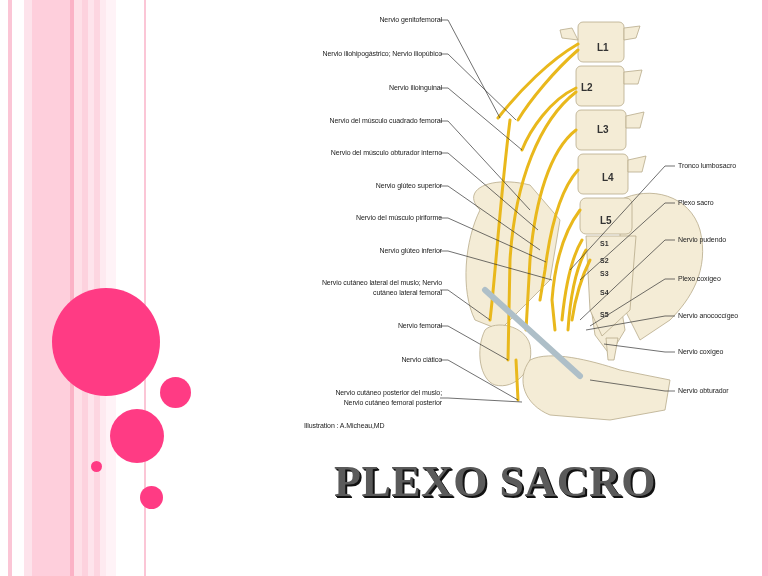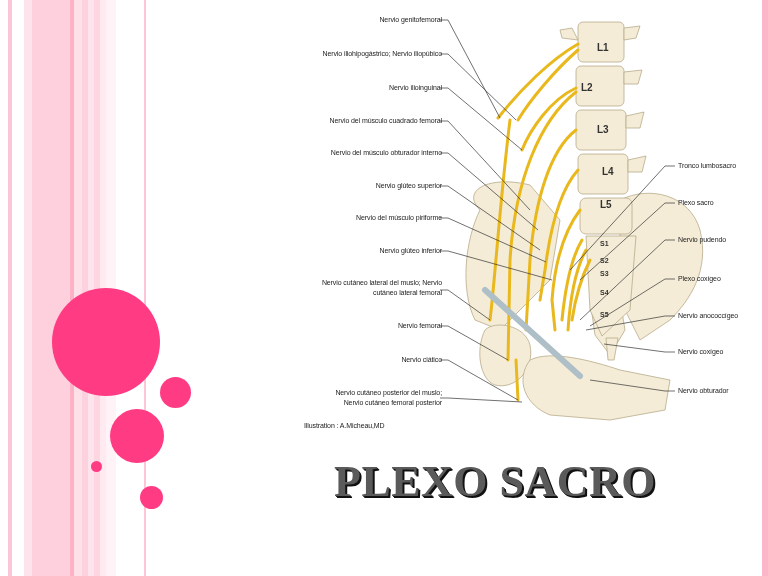--- a/index.html
+++ b/index.html
@@ -129,22 +129,22 @@
   <div class="lbl" style="left:388px;top:199px;">Plexo sacro</div>
   <div class="lbl" style="left:388px;top:236px;">Nervio pudendo</div>
   <div class="lbl" style="left:388px;top:275px;">Plexo coxígeo</div>
   <div class="lbl" style="left:388px;top:312px;">Nervio anococcígeo</div>
   <div class="lbl" style="left:388px;top:348px;">Nervio coxígeo</div>
   <div class="lbl" style="left:388px;top:387px;">Nervio obturador</div>
 
   <div class="vert-lbl" style="left:307px;top:42px;">L1</div>
   <div class="vert-lbl" style="left:291px;top:82px;">L2</div>
   <div class="vert-lbl" style="left:307px;top:124px;">L3</div>
-  <div class="vert-lbl" style="left:312px;top:166px;">L4</div>
-  <div class="vert-lbl" style="left:310px;top:199px;">L5</div>
+  <div class="vert-lbl" style="left:312px;top:172px;">L4</div>
+  <div class="vert-lbl" style="left:310px;top:215px;">L5</div>
   <div class="vert-lbl" style="left:310px;top:240px;font-size:7px;">S1</div>
   <div class="vert-lbl" style="left:310px;top:257px;font-size:7px;">S2</div>
   <div class="vert-lbl" style="left:310px;top:270px;font-size:7px;">S3</div>
   <div class="vert-lbl" style="left:310px;top:289px;font-size:7px;">S4</div>
   <div class="vert-lbl" style="left:310px;top:311px;font-size:7px;">S5</div>
 </div>
 
 <div class="title">PLEXO SACRO</div>
 
 </body></html>

